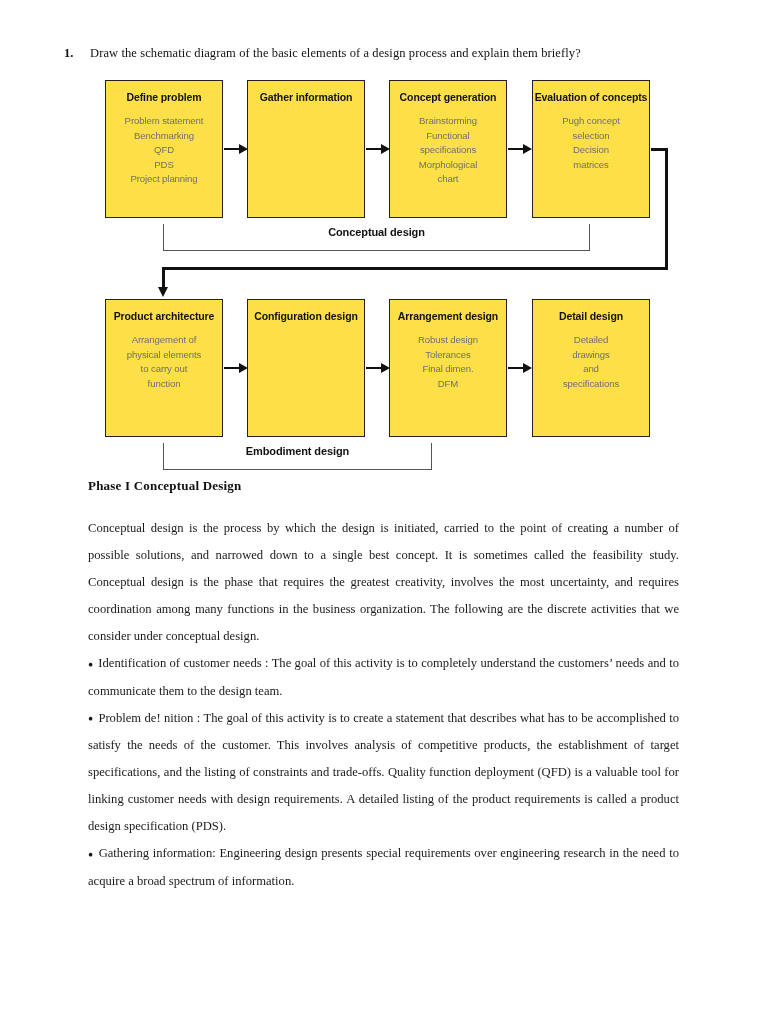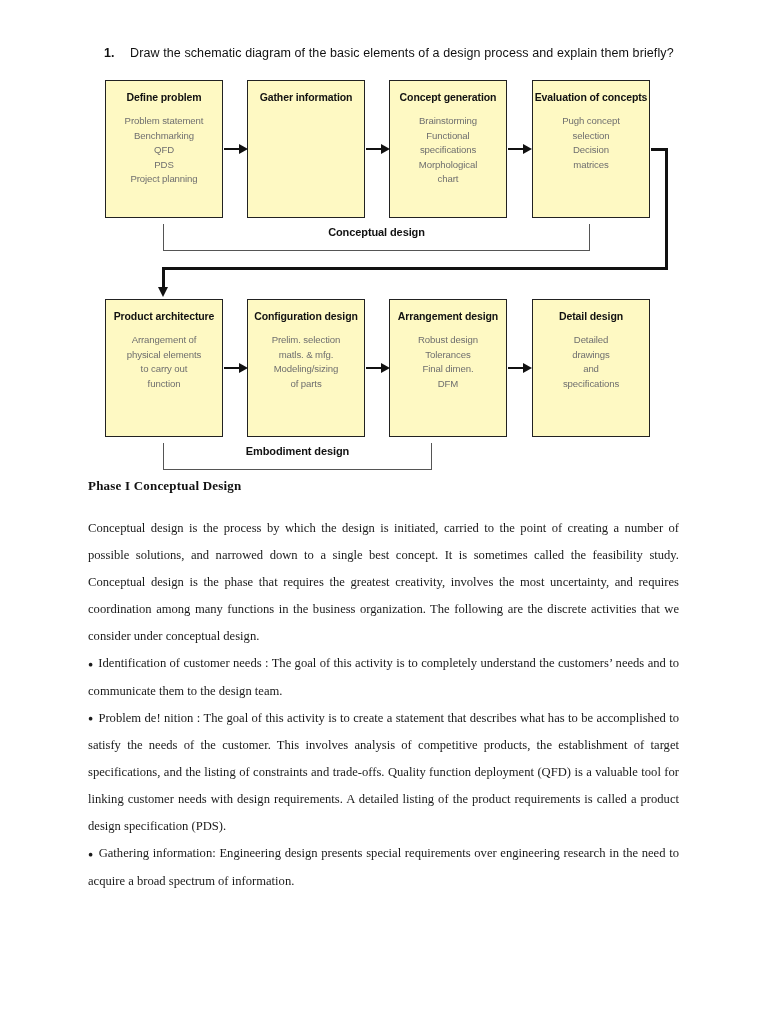--- a/index.html
+++ b/index.html
@@ -15,26 +15,25 @@
     color: #1a1a1a;
     overflow: hidden;
   }
 
   
   .question {
     position: absolute;
     left: 64px;
     top: 46px;
     width: 620px;
-    font-family: Liberation Sans, sans-serif;
+    font-family: Liberation Serif, serif;
     font-size: 12.5px;
     font-weight: bold;
     color: #111;
     letter-spacing: .1px;
-    margin-left: 40px;
   }
   .question .qnum {
     display: inline-block;
     width: 26px;
   }
   .question .qtext {
     font-weight: normal;
   }
 
   
@@ -45,21 +44,21 @@
     width: 768px;
     height: 480px;
     pointer-events: none;
   }
   .figure > * { pointer-events: auto; }
 
   .pbox {
     position: absolute;
     box-sizing: border-box;
     border: 1.3px solid #222;
-    background: #fef9c3;
+    background: #fde047;
     width: 118px;
     height: 138px;
     text-align: center;
     font-family: "Liberation Sans", sans-serif;
   }
   .pbox .bx-title {
     margin-top: 9px;
     font-size: 10.5px;
     font-weight: bold;
     color: #111;
@@ -247,24 +246,20 @@
 
   <div class="pbox row2 col1">
     <div class="bx-title">Product architecture</div>
     <div class="bx-body" style="white-space:pre-line">Arrangement of
 physical elements
 to carry out
 function</div>
   </div>
   <div class="pbox row2 col2">
     <div class="bx-title">Configuration design</div>
-    <div class="bx-body" style="white-space:pre-line">Prelim. selection
-matls. &amp; mfg.
-Modeling/sizing
-of parts</div>
   </div>
   <div class="pbox row2 col3">
     <div class="bx-title">Arrangement design</div>
     <div class="bx-body" style="white-space:pre-line">Robust design
 Tolerances
 Final dimen.
 DFM</div>
   </div>
   <div class="pbox row2 col4">
     <div class="bx-title">Detail design</div>

